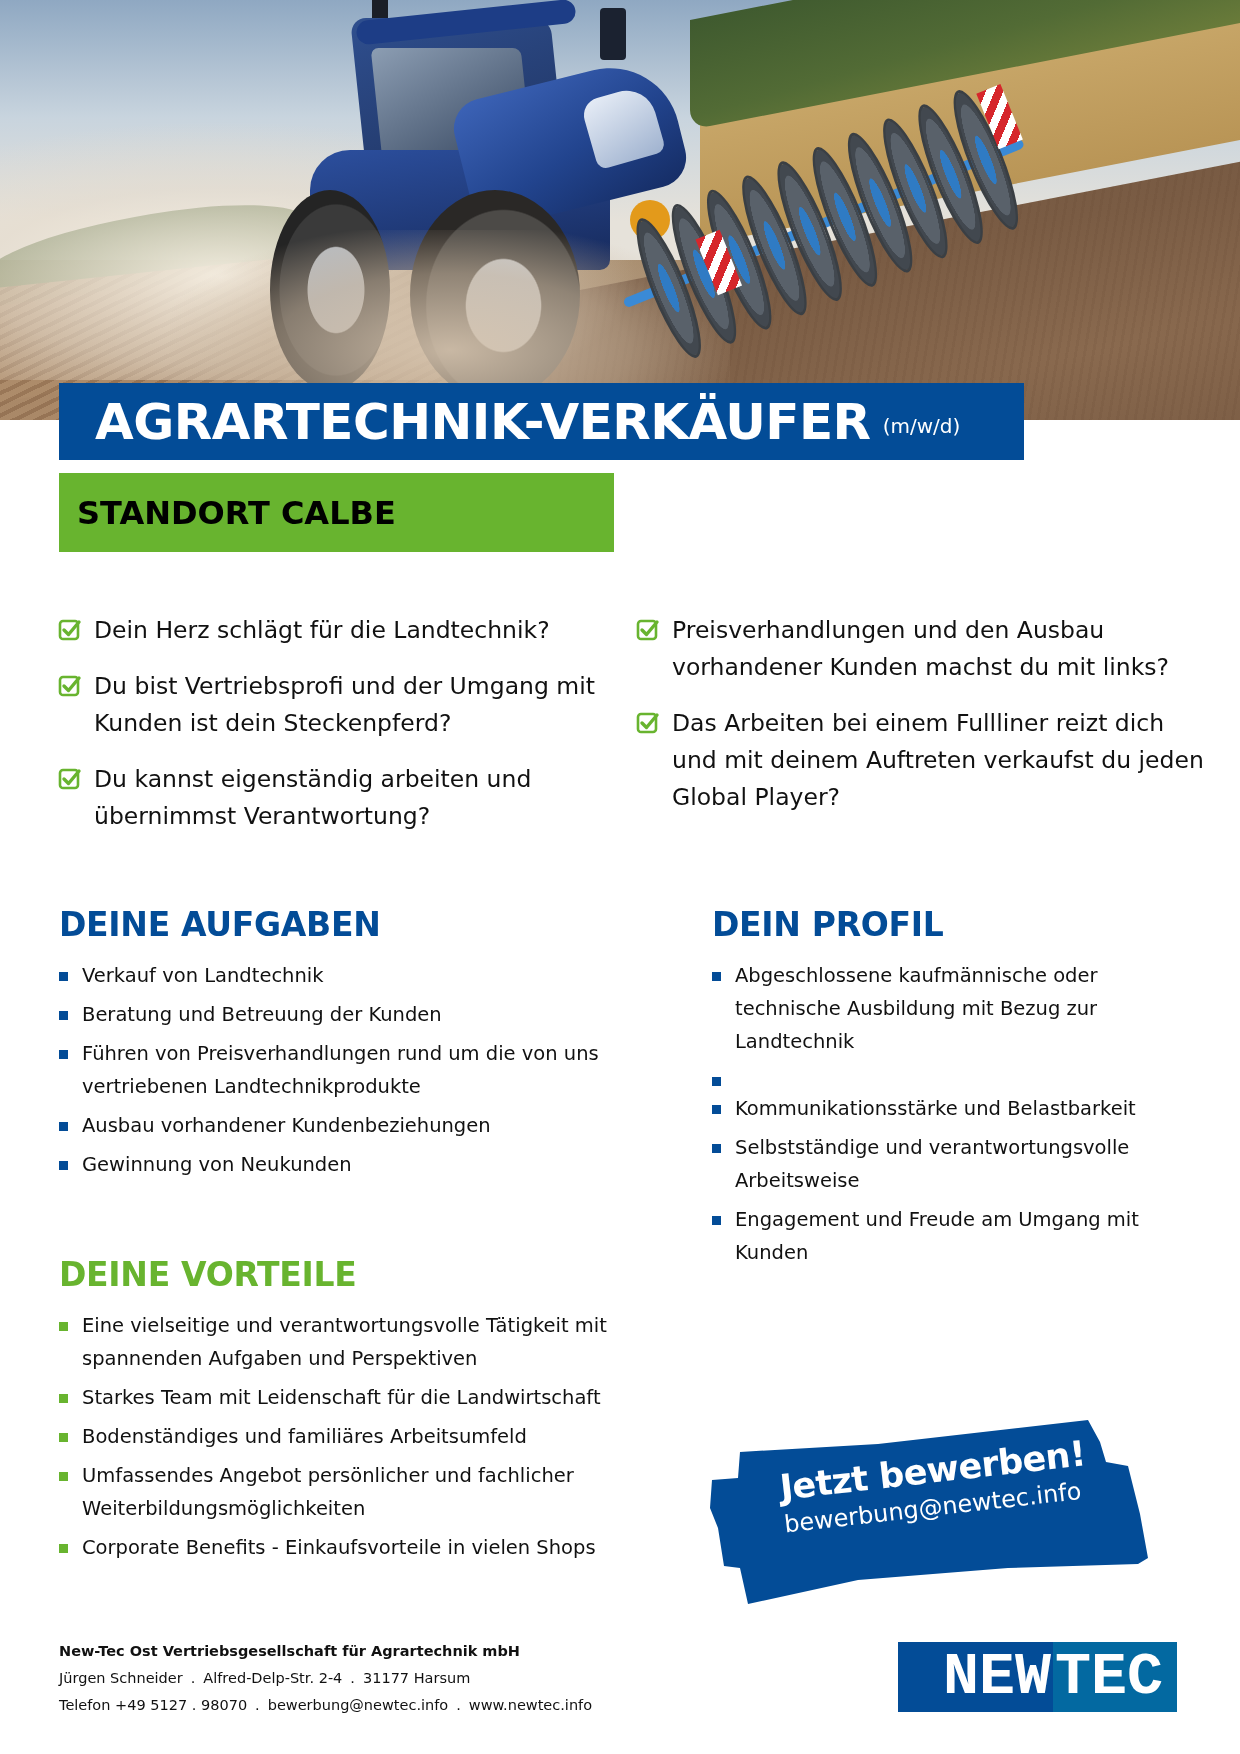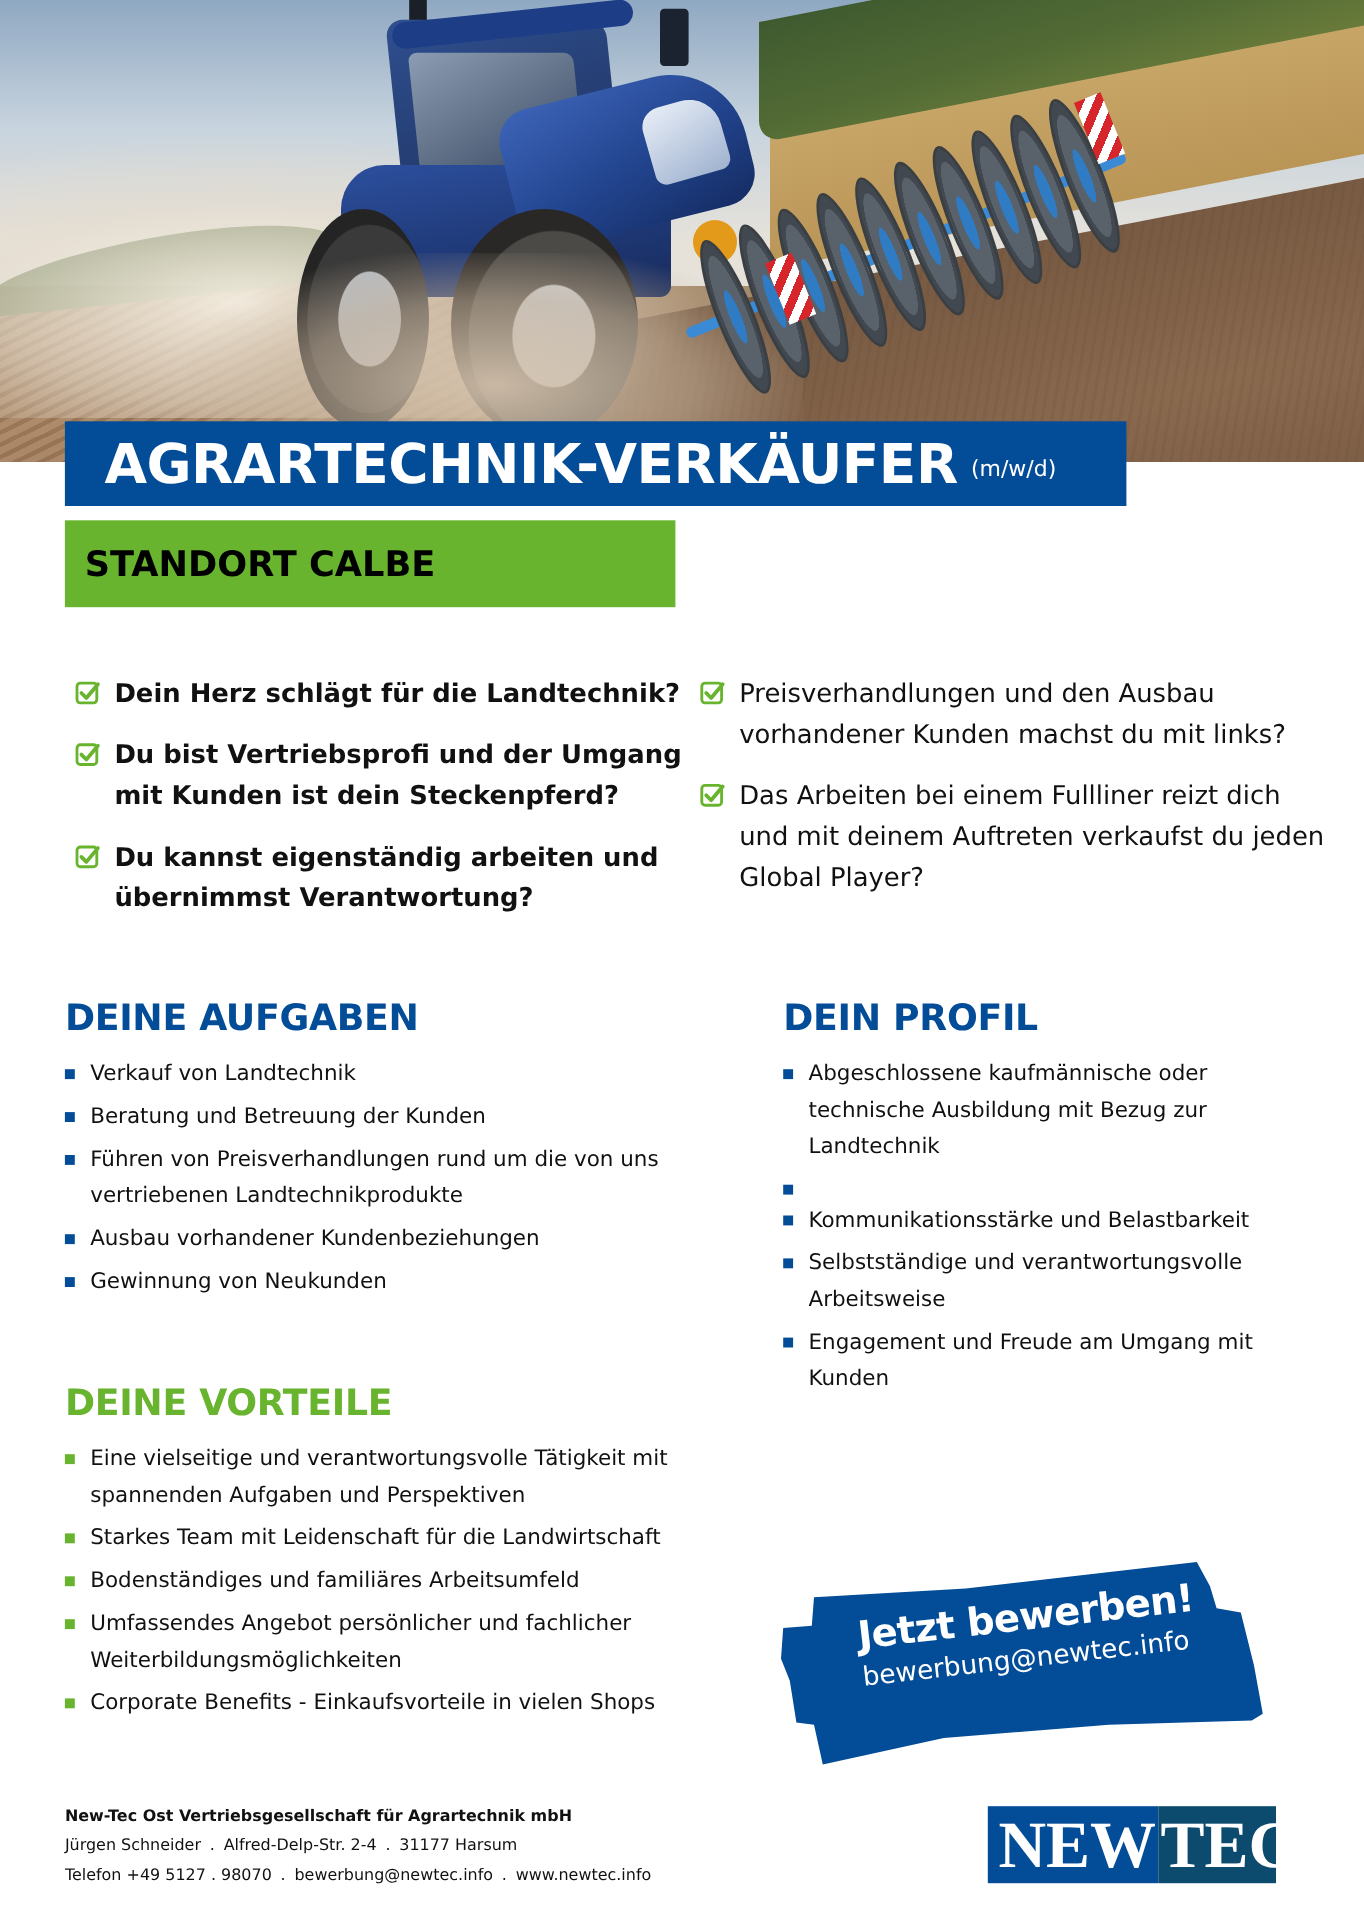--- a/index.html
+++ b/index.html
@@ -75,21 +75,21 @@
   .title-main { color: #ffffff; font-family: "DejaVu Sans", sans-serif; font-weight: bold; font-size: 50px; letter-spacing: -0.5px; line-height: 1; }
   .title-suffix { color: #ffffff; font-family: "DejaVu Sans", sans-serif; font-size: 20px; margin-left: 12px; margin-top: 8px; }
   .location-bar {
     position: absolute; left: 59px; top: 473px; width: 555px; height: 79px; background: #68b42f;
     display: flex; align-items: center; padding-left: 18px;
   }
   .location-text { color: #000000; font-family: "DejaVu Sans", sans-serif; font-weight: bold; font-size: 32px; letter-spacing: 0px; line-height: 1; }
 
   
   .checks { position: absolute; top: 612px; font-size: 23.5px; line-height: 37px; color: #111111; font-family: "DejaVu Sans", sans-serif; }
-  .checks.left { left: 68px; width: 560px; font-weight: bold; }
+  .checks.left { left: 58px; width: 560px; }
   .checks.right { left: 636px; width: 570px; }
   .check-item { display: flex; align-items: flex-start; margin-bottom: 19px; }
   .check-icon { flex: 0 0 24px; width: 24px; height: 24px; margin-top: 6px; margin-right: 12px; }
   .check-text { display: block; }
 
   
   .section { position: absolute; }
   .section h2 { font-family: "DejaVu Sans", sans-serif; font-weight: bold; font-size: 33px; letter-spacing: -0.3px; line-height: 1; margin-bottom: 18px; }
   .section.blue h2 { color: #034c97; }
   .section.green h2 { color: #68b42f; }
@@ -110,22 +110,22 @@
   .cta-title { font-family: "DejaVu Sans", sans-serif; font-weight: bold; font-size: 35px; line-height: 1.05; letter-spacing: -0.5px; }
   .cta-email { font-family: "DejaVu Sans", sans-serif; font-size: 24px; line-height: 1.2; margin-top: 4px; }
 
   
   .footer { position: absolute; left: 59px; top: 1638px; font-family: "DejaVu Sans", sans-serif; font-size: 14.5px; line-height: 27px; color: #111111; }
   .footer .company { font-weight: bold; }
   .sep { margin: 0 8px; }
 
   .logo { position: absolute; left: 898px; top: 1642px; width: 282px; height: 70px; display: flex; }
   .logo-blue { width: 155px; height: 70px; background: #034c97; display: flex; align-items: center; justify-content: flex-end; padding-right: 2px; }
-  .logo-green { width: 107px; height: 70px; background: #0c4a6e; display: flex; align-items: center; justify-content: flex-start; padding-left: 2px; }
-  .logo span { color: #ffffff; font-family: Liberation Serif, serif; font-weight: bold; font-size: 60px; line-height: 1; letter-spacing: 0px; }
+  .logo-green { width: 124px; height: 70px; background: #0369a1; display: flex; align-items: center; justify-content: flex-start; padding-left: 2px; }
+  .logo span { color: #ffffff; font-family: Liberation Mono, monospace; font-weight: bold; font-size: 60px; line-height: 1; letter-spacing: 0px; }
 </style>
 </head>
 <body>
 
 <div class="hero">
   <div class="sky"></div>
   <div class="stubble"></div>
   <div class="trees-right"></div>
   <div class="field"></div>
   <div class="trees-left"></div>

